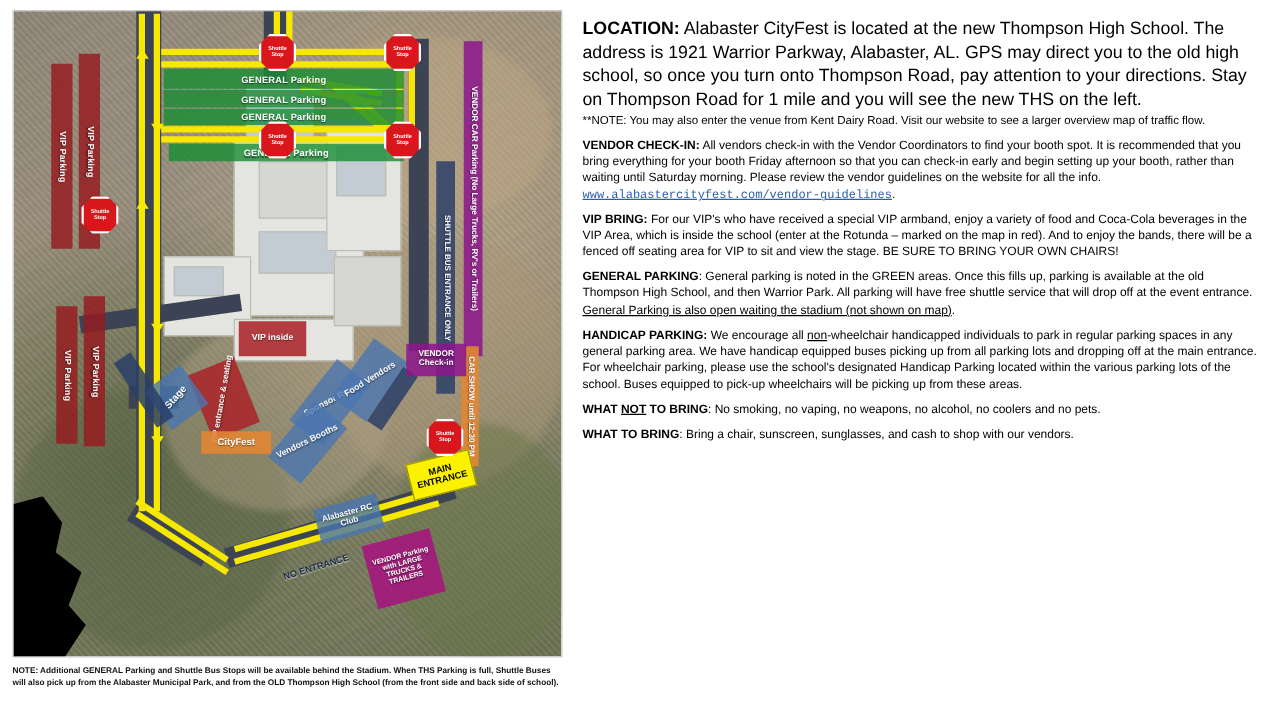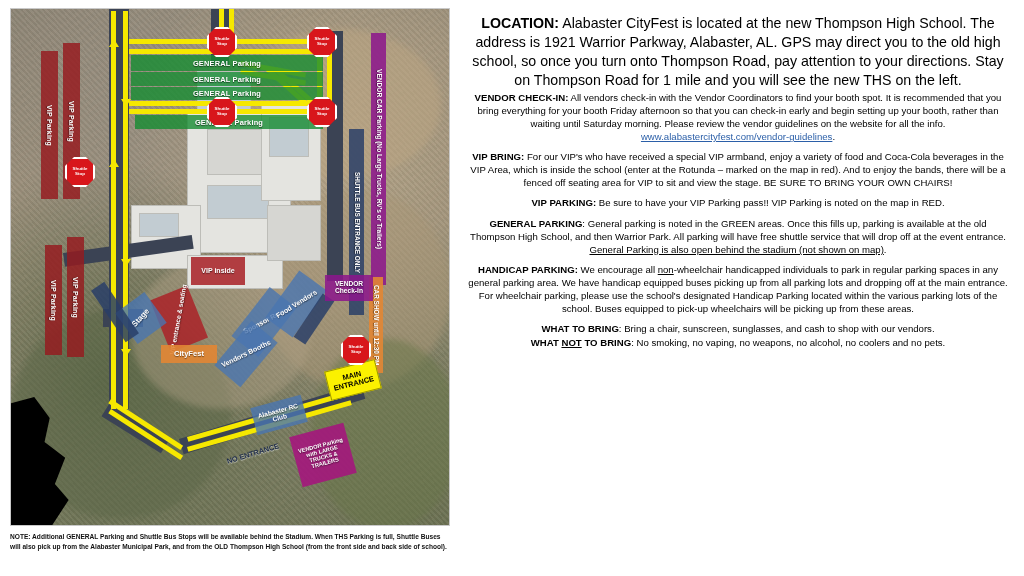--- a/index.html
+++ b/index.html
@@ -78,29 +78,29 @@
   .arrow.down{ border-left:5px solid transparent;border-right:5px solid transparent;border-top:8px solid #f6e800;}
 
   #map-note{
     width:440px; margin:6px 0 0 0; font-size:6.6px; line-height:1.5;
     font-weight:700; color:#111; font-family:"Liberation Sans", sans-serif;
   }
 
   
   #text-panel{
     width:564px; height:576px; padding:14px 14px 16px 6px;
-    font-family:"Liberation Sans", sans-serif; color:#000;text-align:center;
+    font-family:"Liberation Sans", sans-serif; color:#000;
   }
   #lead{ font-size:14.2px; line-height:1.34; margin:0 0 1px 0; }
   #lead b{ font-weight:700; }
   .note-small{ font-size:9.2px; line-height:1.3; margin:0 0 7px 0; }
   .sec{ font-size:9.6px; line-height:1.36; margin:0 0 7px 0; }
   .sec b{ font-weight:700; }
   .u{ text-decoration:underline; }
-  .link{ color:#2b5fa8; text-decoration:underline; }
+  .link{ color:#2b5fa8; text-decoration:underline;font-family:Liberation Mono, monospace; }
   .tight{ margin-bottom:1px; }
 </style>
 </head>
 <body>
 
 <div id="page">
 
   <div id="map-panel">
     <div id="map">
       <div class="mapnoise"></div>
@@ -274,44 +274,42 @@
 
     <div id="map-note">NOTE: Additional GENERAL Parking and Shuttle Bus Stops will be available behind the Stadium. When THS Parking is full, Shuttle Buses will also pick up from the Alabaster Municipal Park, and from the OLD Thompson High School (from the front side and back side of school).</div>
   </div>
 
   <div id="text-panel">
 
     <p id="lead">
       <b>LOCATION:</b><span> Alabaster CityFest is located at the new Thompson High School. The address is 1921 Warrior Parkway, Alabaster, AL. GPS may direct you to the old high school, so once you turn onto Thompson Road, pay attention to your directions. Stay on Thompson Road for 1 mile and you will see the new THS on the left.</span>
     </p>
 
+    <p class="note-small">**NOTE: You may also enter the venue from Kent Dairy Road. Visit our website to see a larger overview map of traffic flow.</p>
 
 
     <p class="sec">
       <b>VENDOR CHECK-IN:</b><span> All vendors check-in with the Vendor Coordinators to find your booth spot. It is recommended that you bring everything for your booth Friday afternoon so that you can check-in early and begin setting up your booth, rather than waiting until Saturday morning. Please review the vendor guidelines on the website for all the info. </span><span class="link">www.alabastercityfest.com/vendor-guidelines</span><span>.</span>
     </p>
 
     <p class="sec">
       <b>VIP BRING:</b><span> For our VIP's who have received a special VIP armband, enjoy a variety of food and Coca-Cola beverages in the VIP Area, which is inside the school (enter at the Rotunda – marked on the map in red). And to enjoy the bands, there will be a fenced off seating area for VIP to sit and view the stage. BE SURE TO BRING YOUR OWN CHAIRS!</span>
     </p>
 
-    <p class="sec">
-      <b>VIP PARKING:</b><span> Be sure to have your VIP Parking pass!! VIP Parking is noted on the map in RED.</span>
-    </p>
-
-    <p class="sec">
-      <b>GENERAL PARKING</b><span>: General parking is noted in the GREEN areas. Once this fills up, parking is available at the old Thompson High School, and then Warrior Park. All parking will have free shuttle service that will drop off at the event entrance. </span><span class="u">General Parking is also open behind the stadium (not shown on map)</span><span>.</span>
+
+    <p class="sec">
+      <b>GENERAL PARKING</b><span>: General parking is noted in the GREEN areas. Once this fills up, parking is available at the old Thompson High School, and then Warrior Park. All parking will have free shuttle service that will drop off at the event entrance. </span><span class="u">General Parking is also open waiting the stadium (not shown on map)</span><span>.</span>
     </p>
 
     <p class="sec">
       <b>HANDICAP PARKING:</b><span> We encourage all </span><span class="u">non</span><span>-wheelchair handicapped individuals to park in regular parking spaces in any general parking area. We have handicap equipped buses picking up from all parking lots and dropping off at the main entrance. For wheelchair parking, please use the school's designated Handicap Parking located within the various parking lots of the school. Buses equipped to pick-up wheelchairs will be picking up from these areas.</span>
+    </p>
+
+    <p class="sec">
+      <b><span>WHAT </span><span class="u">NOT</span><span> TO BRING</span></b><span>: No smoking, no vaping, no weapons, no alcohol, no coolers and no pets.</span>
     </p>
 
     <p class="sec tight">
       <b>WHAT TO BRING</b><span>: Bring a chair, sunscreen, sunglasses, and cash to shop with our vendors.</span>
     </p>
 
-    <p class="sec">
-      <b><span>WHAT </span><span class="u">NOT</span><span> TO BRING</span></b><span>: No smoking, no vaping, no weapons, no alcohol, no coolers and no pets.</span>
-    </p>
-
   </div>
 </div>
 
 </body></html>

